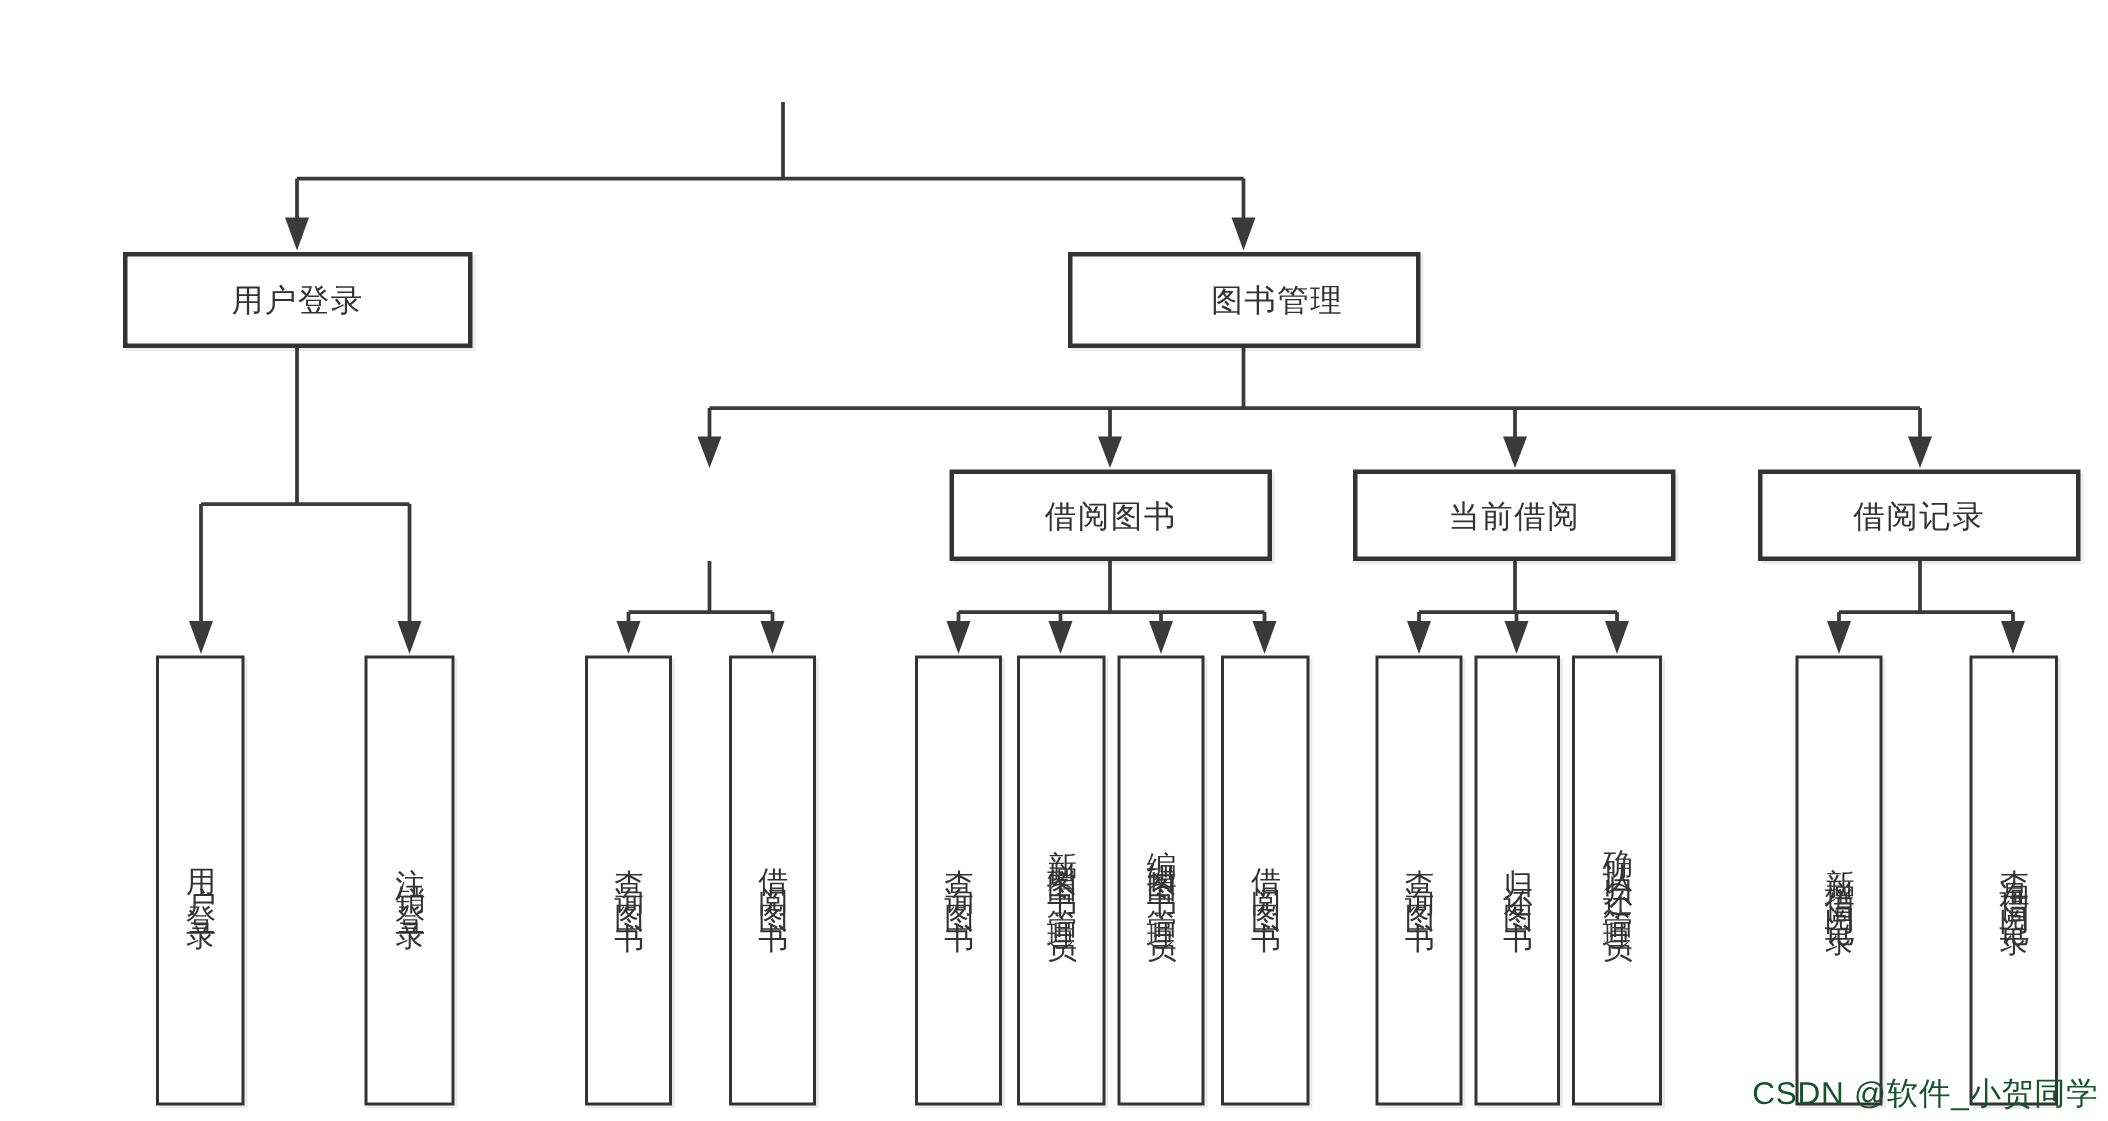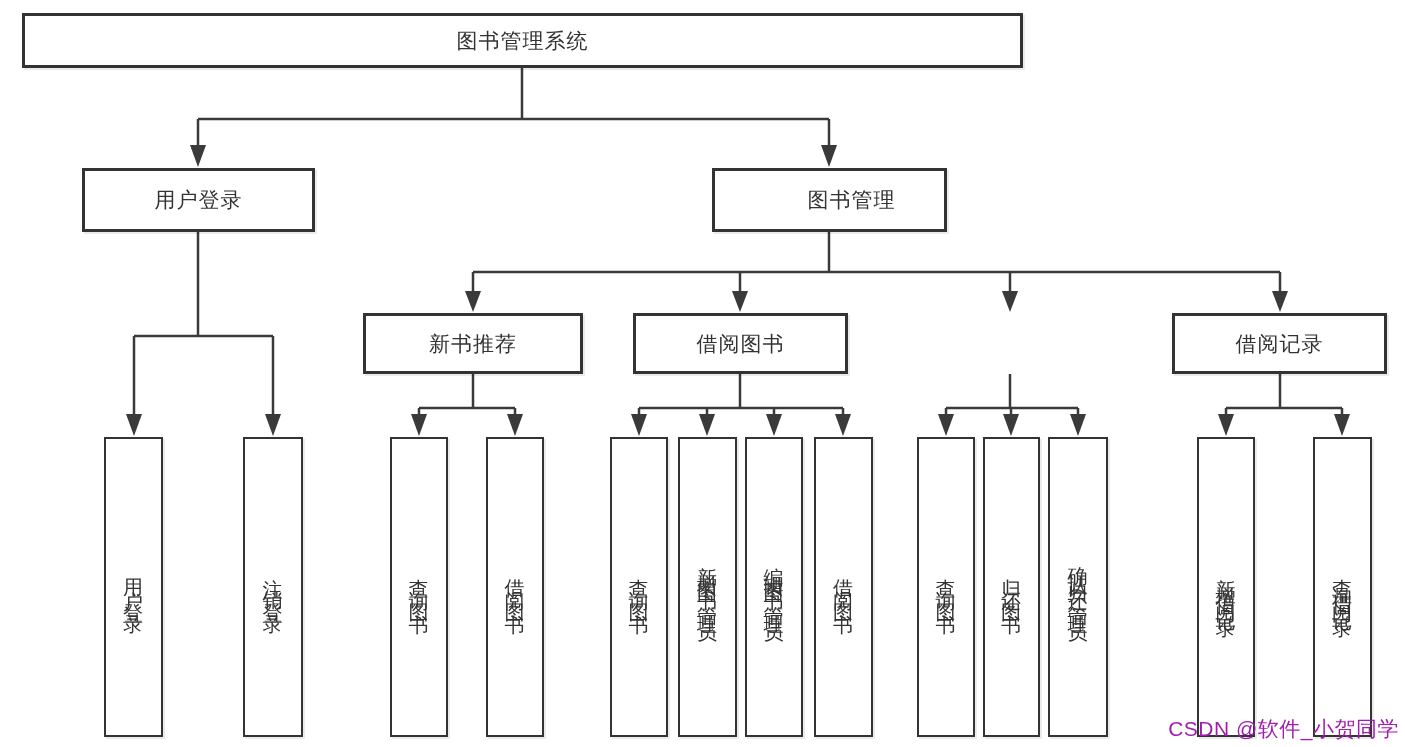--- a/index.html
+++ b/index.html
@@ -72,21 +72,21 @@
   .lf-d1 { left: 917px;  width: 58px; }
   .lf-d2 { left: 983px;  width: 57px; }
   .lf-d3 { left: 1048px; width: 60px; }
   .lf-e1 { left: 1197px; width: 58px; }
   .lf-e2 { left: 1313px; width: 59px; }
   .watermark {
     position: absolute;
     right: 6px;
     bottom: 4px;
     font-size: 21px;
-    color: #a21caf;
+    color: #14532d;
     letter-spacing: 0.5px;
     margin-top: 36px;
   }
 </style>
 </head>
 <body>
 
 <div class="canvas">
 
   <svg class="connectors" width="1405" height="747" viewBox="0 0 1405 747">
@@ -151,37 +151,34 @@
       <polygon points="766,414 782,414 774,436"></polygon>
       <polygon points="835,414 851,414 843,436"></polygon>
       <polygon points="938,414 954,414 946,436"></polygon>
       <polygon points="1003,414 1019,414 1011,436"></polygon>
       <polygon points="1070,414 1086,414 1078,436"></polygon>
       <polygon points="1218,414 1234,414 1226,436"></polygon>
       <polygon points="1334,414 1350,414 1342,436"></polygon>
     </g>
   </svg>
 
-  <div class="node n-root">
-    <span>图书管理系统</span>
-  </div>
 
   <div class="node n-login">
     <span>用户登录</span>
   </div>
   <div class="node n-mgmt">
     <span>图书管理</span>
   </div>
 
-  <div class="node n-newrec">
-    <span>新书推荐</span>
-  </div>
   <div class="node n-borrow">
     <span>借阅图书</span>
   </div>
+  <div class="node n-current">
+    <span>当前借阅</span>
+  </div>
   <div class="node n-record">
     <span>借阅记录</span>
   </div>
 
   <div class="node leaf lf lf-a1">
     <span>用户登录</span>
   </div>
   <div class="node leaf lf lf-a2">
     <span>注销登录</span>
   </div>

